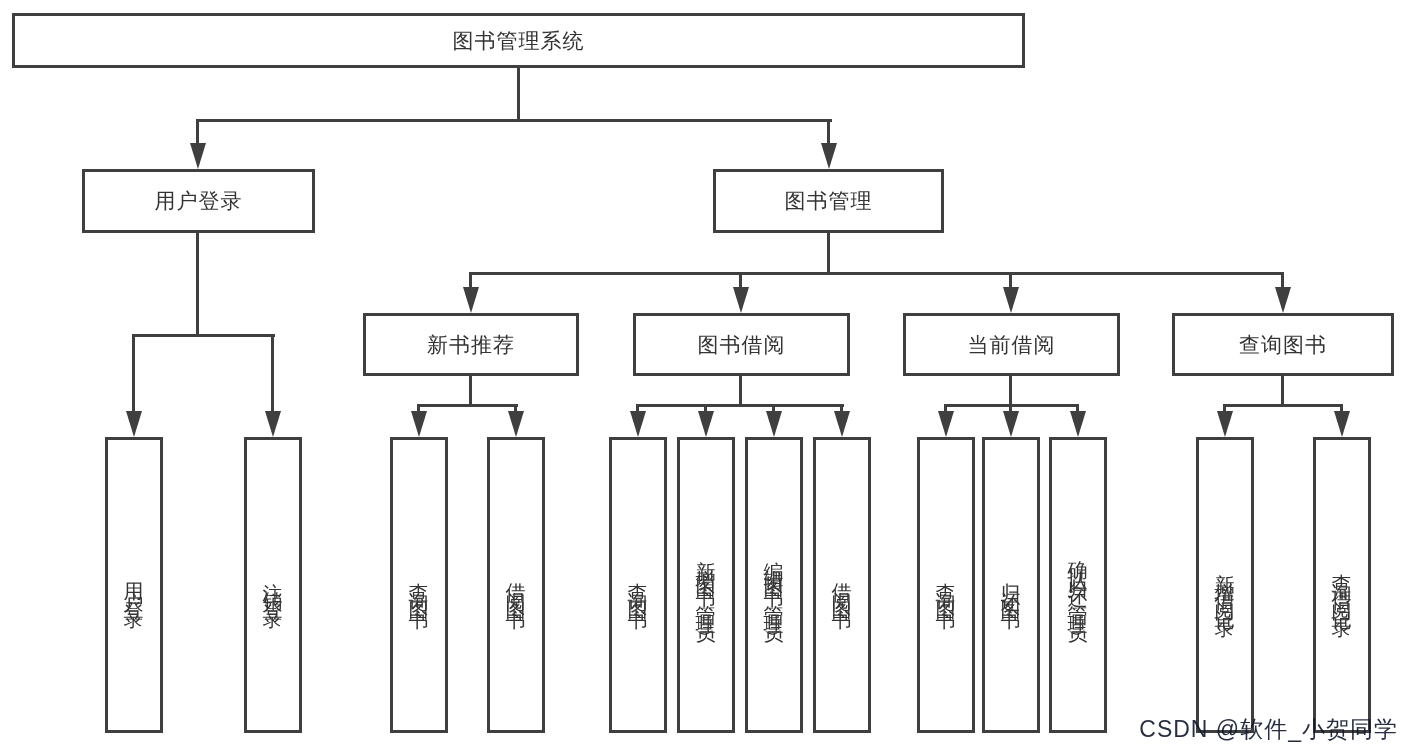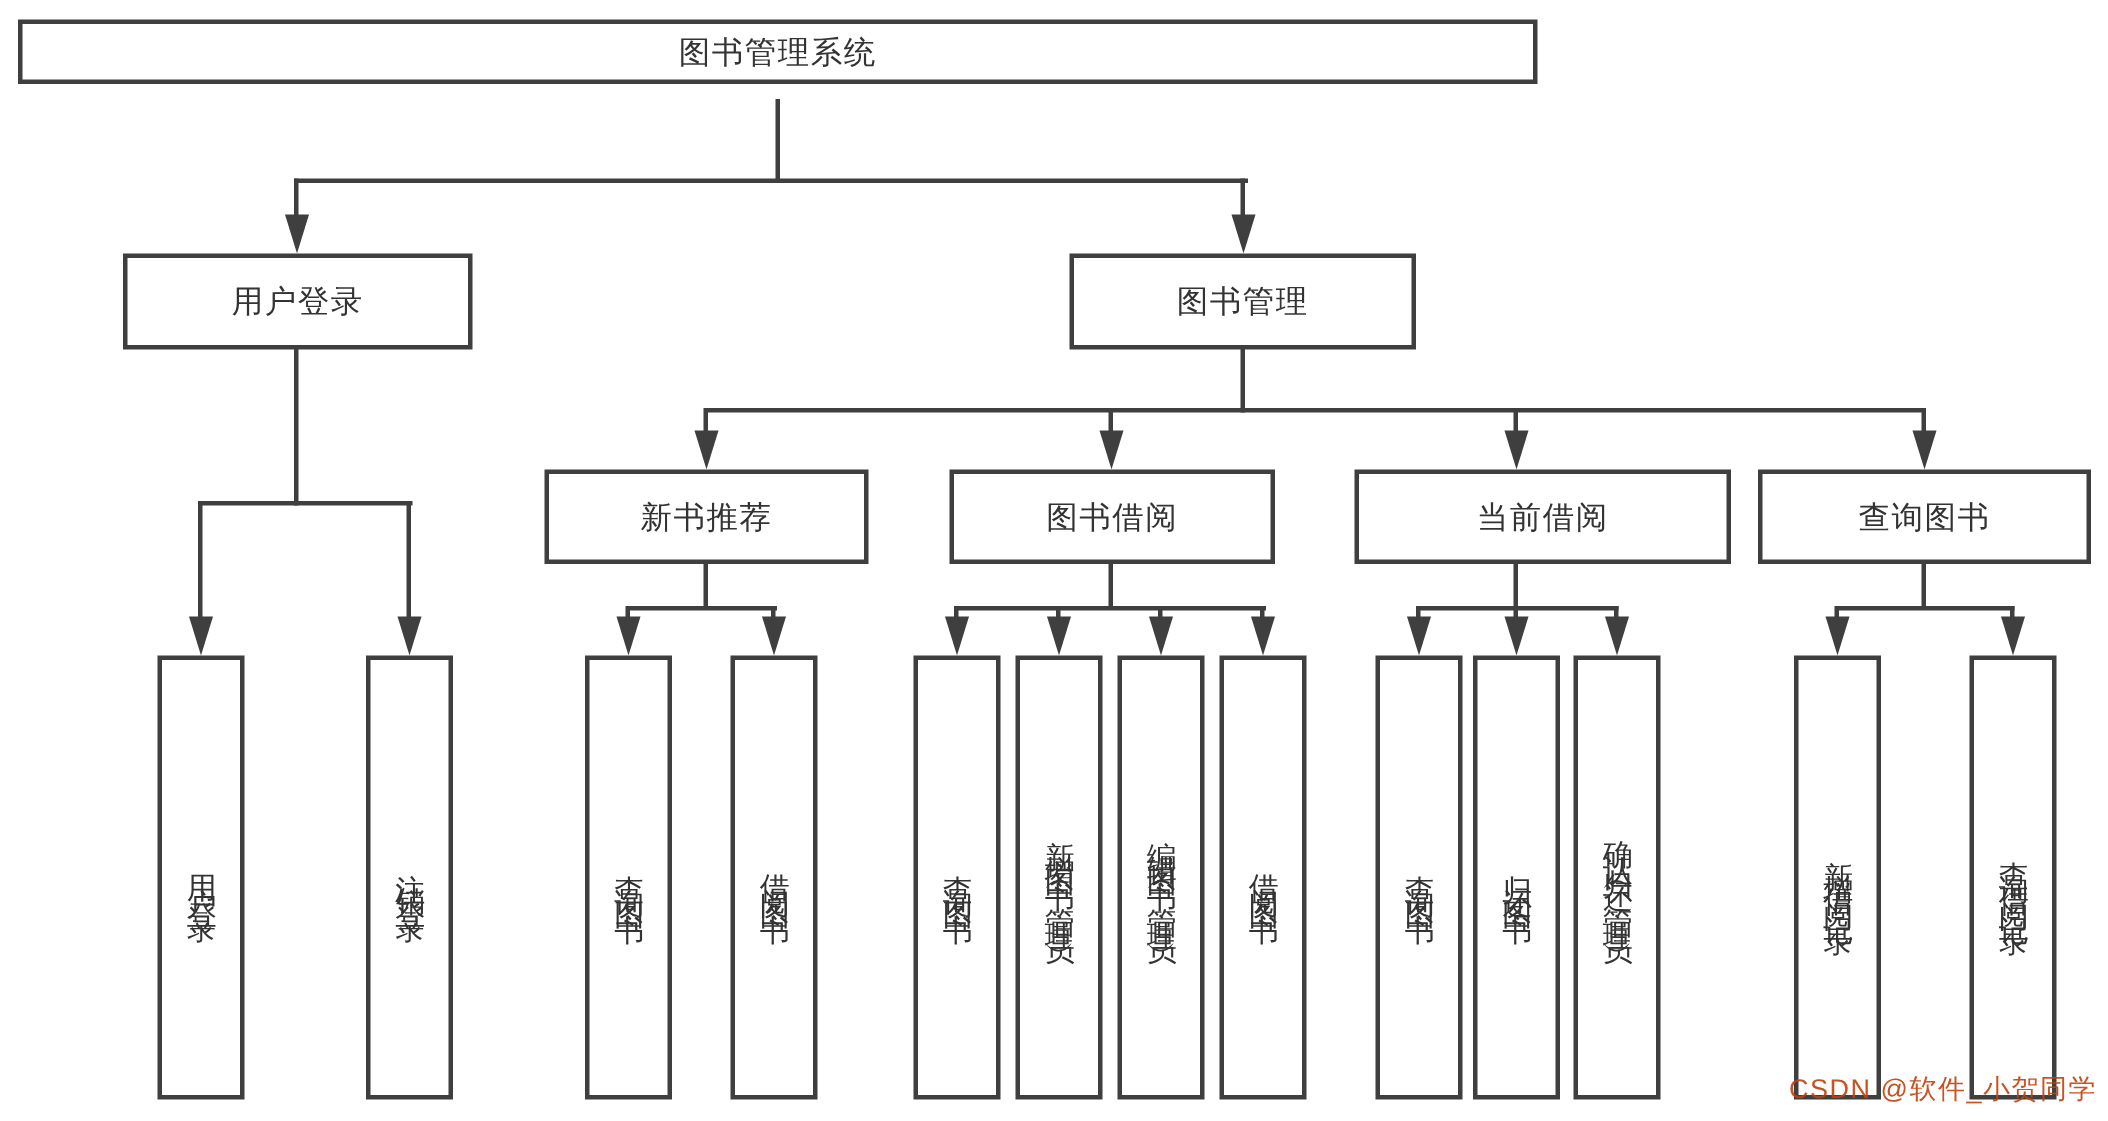--- a/index.html
+++ b/index.html
@@ -23,39 +23,39 @@
     line-height:1;white-space:nowrap;
   }
   .line{position:absolute;background:#3f3f3f;}
   .arrow{
     position:absolute;width:0;height:0;
     border-left:8px solid transparent;border-right:8px solid transparent;
     border-top:26px solid #3f3f3f;
   }
   .watermark{
     position:absolute;top:714px;right:7px;z-index:5;
-    font-size:18px;color:#c2410c;opacity:0.9;letter-spacing:1px;
+    font-size:23px;color:#0f172a;opacity:0.9;letter-spacing:1px;
   }
 </style>
 </head>
 <body>
 
 <div class="canvas">
 
-  <div class="hbox" style="left:12px;top:13px;width:1013px;height:43px">图书管理系统</div>
+  <div class="hbox" style="left:12px;top:13px;width:1013px;height:55px">图书管理系统</div>
 
   <div class="hbox" style="left:82px;top:169px;width:233px;height:64px">用户登录</div>
 
   <div class="hbox" style="left:363px;top:313px;width:216px;height:63px">新书推荐</div>
 
   <div class="hbox" style="left:713px;top:169px;width:231px;height:64px">图书管理</div>
 
   <div class="hbox" style="left:633px;top:313px;width:217px;height:63px">图书借阅</div>
 
-  <div class="hbox" style="left:903px;top:313px;width:251px;height:63px">当前借阅</div>
+  <div class="hbox" style="left:903px;top:313px;width:217px;height:63px">当前借阅</div>
 
   <div class="hbox" style="left:1172px;top:313px;width:222px;height:63px">查询图书</div>
 
   <div class="vbox" style="left:105px">
     <span>用户登录</span>
     </div>
   <div class="vbox" style="left:244px">
     <span>注销登录</span>
     </div>
 

